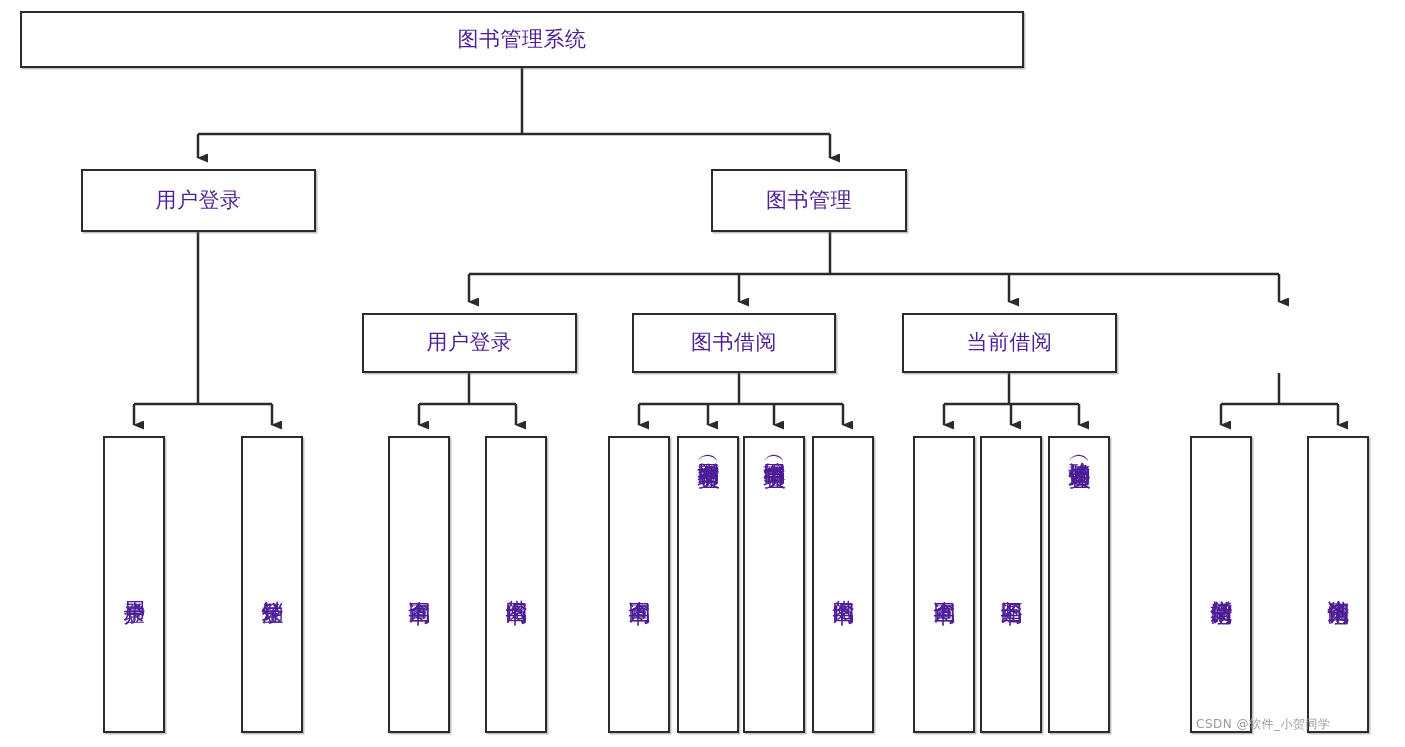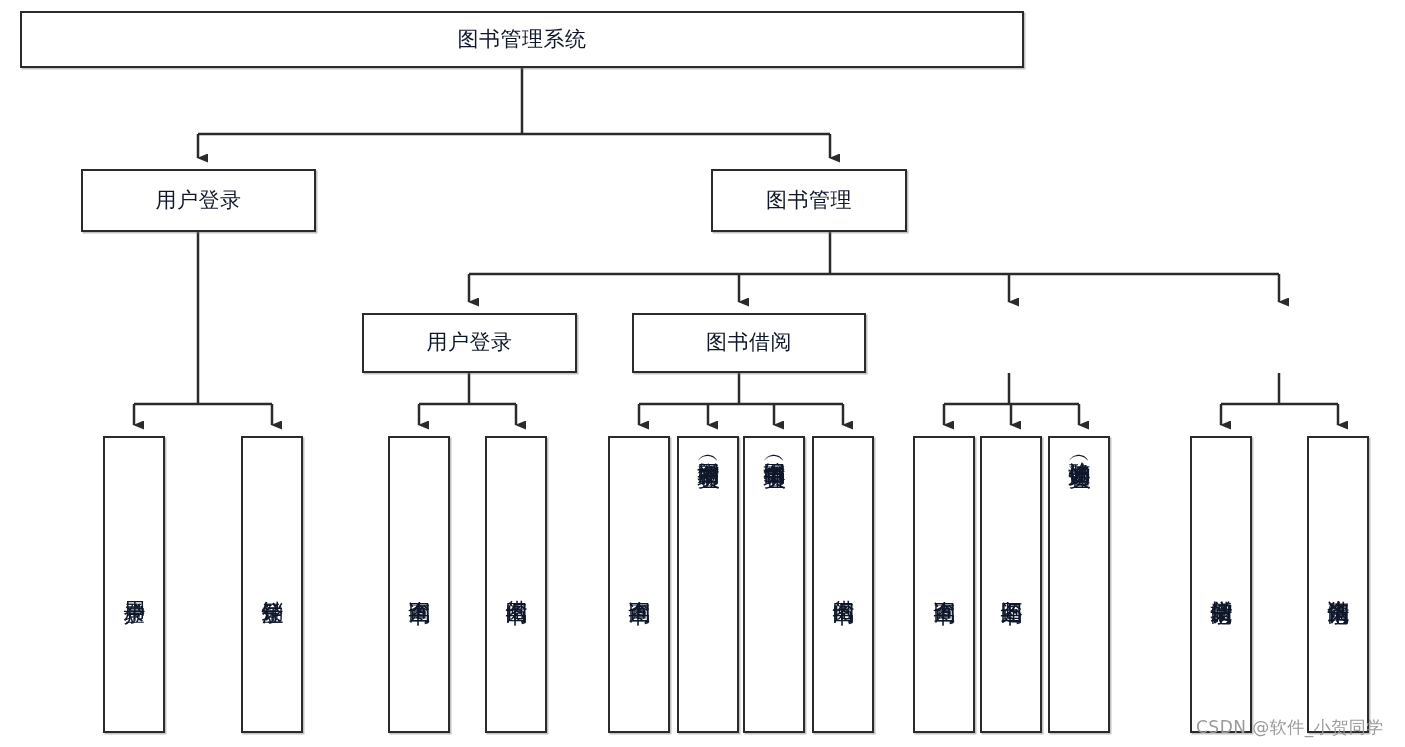--- a/index.html
+++ b/index.html
@@ -27,21 +27,21 @@
   }
   .node {
     position: absolute;
     box-sizing: border-box;
     background: #ffffff;
     border: 2px solid #2b2b2b;
     box-shadow: 1.5px 1.5px 0 rgba(120,120,120,0.45);
     display: flex;
     align-items: center;
     justify-content: center;
-    color: #0f172a;
+    color: #4c1d95;
   }
   .node-h .label {
     font-size: 21px;
     line-height: 1.1;
     letter-spacing: 0.5px;
     white-space: nowrap;
   }
   .node-v {
     align-items: flex-start;
     justify-content: center;
@@ -55,21 +55,21 @@
     letter-spacing: 1px;
     white-space: nowrap;
     max-height: 100%;
   }
   .node-v.centered {
     align-items: center;
     padding-top: 0;
   }
   .watermark {
     position: absolute;
-    font-size: 17px;
+    font-size: 12px;
     color: #9b9b9b;
     white-space: nowrap;
     letter-spacing: 0.5px;
   }
 </style>
 </head>
 <body>
 
 <div id="diagram-root">
 
@@ -130,22 +130,25 @@
   <div class="node node-h" style="left:81px; top:169px; width:235px; height:63px;">
     <span class="label">用户登录</span>
   </div>
   <div class="node node-h" style="left:711px; top:169px; width:196px; height:63px;">
     <span class="label">图书管理</span>
   </div>
 
   <div class="node node-h" style="left:362px; top:313px; width:215px; height:60px;">
     <span class="label">用户登录</span>
   </div>
-  <div class="node node-h" style="left:632px; top:313px; width:234px; height:60px;">
+  <div class="node node-h" style="left:632px; top:313px; width:204px; height:60px;">
     <span class="label">图书借阅</span>
+  </div>
+  <div class="node node-h" style="left:902px; top:313px; width:215px; height:60px;">
+    <span class="label">当前借阅</span>
   </div>
 
   <div class="node node-v centered" style="left:103px; top:436px; width:62px; height:297px;">
     <span class="label">用户登录</span>
   </div>
   <div class="node node-v centered" style="left:241px; top:436px; width:62px; height:297px;">
     <span class="label">注销登录</span>
   </div>
 
   <div class="node node-v centered" style="left:388px; top:436px; width:62px; height:297px;">

